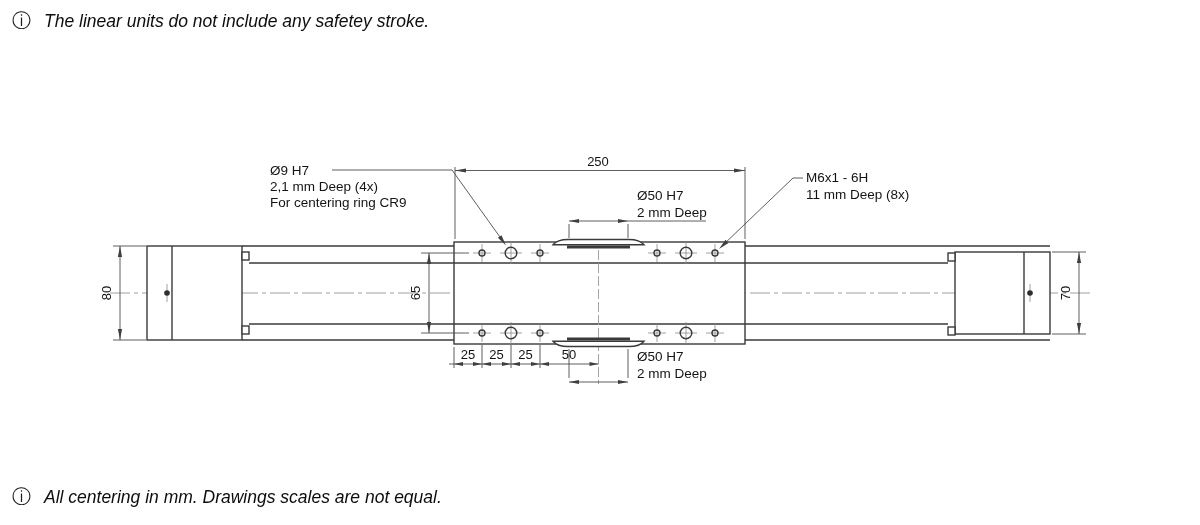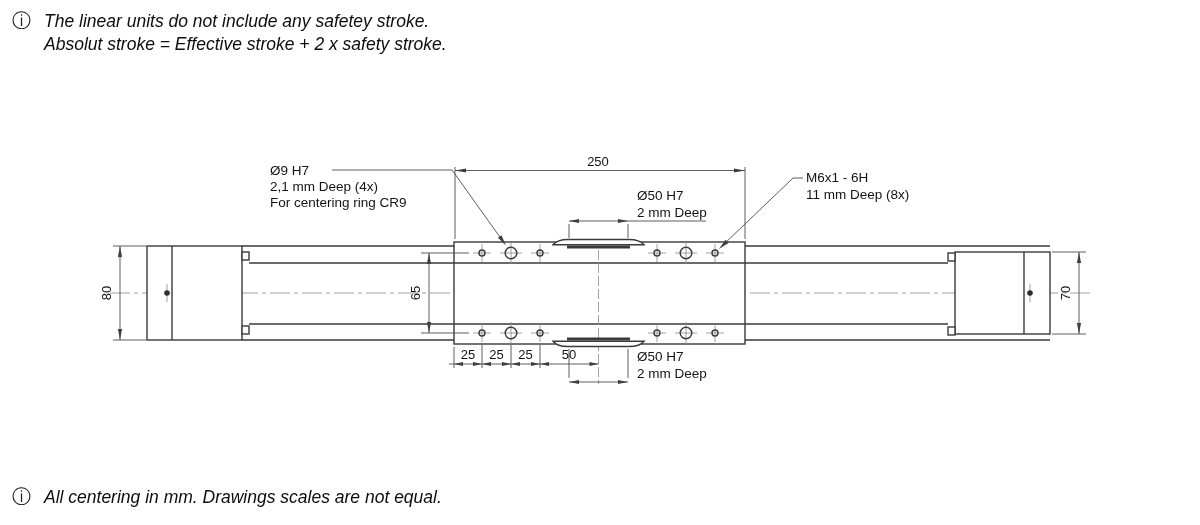--- a/index.html
+++ b/index.html
@@ -7,21 +7,21 @@
     position:relative;width:1200px;height:525px;background:#ffffff;overflow:hidden;
     font-family:"Liberation Sans",sans-serif;color:#111;
   }
   .note{position:absolute;display:flex;align-items:flex-start;}
   .note-top{left:12px;top:10px;}
   .note-bottom{left:12px;top:486px;}
   .note-icon{
     font-style:normal;font-size:19px;line-height:22px;color:#1a1a1a;
     margin-right:13px;flex:0 0 auto;
   }
-  .note-text{font-style:italic;font-size:17.5px;line-height:23px;color:#0d0d0d;}
+  .note-text{font-style:italic;font-size:17.5px;line-height:23px;color:#0d0d0d;text-align:center;}
   svg{position:absolute;left:0;top:0;}
   svg text{font-family:"Liberation Sans",sans-serif;fill:#141414;font-size:13px;}
   .outline{stroke:#3a3a3a;stroke-width:1.4;fill:none;}
   .outline-fill{stroke:#3a3a3a;stroke-width:1.4;fill:#ffffff;}
   .dim{stroke:#4d4d4d;stroke-width:0.9;fill:none;}
   .cross{stroke:#8a8a8a;stroke-width:0.8;fill:none;}
   .arrow{fill:#3f3f3f;stroke:none;}
   .cl{stroke:#a0a0a0;stroke-width:1;fill:none;stroke-dasharray:20 4 4 4;}
   .ccl{stroke:#999;stroke-width:0.9;fill:none;stroke-dasharray:10 3;}
   .band{stroke:#3a3a3a;stroke-width:2.8;fill:none;}
@@ -30,21 +30,20 @@
 </style>
 </head>
 <body>
 
 <div class="stage">
 
   <div class="note note-top">
     <span class="note-icon">ⓘ</span>
     <div class="note-text">
       <div>The linear units do not include any safetey stroke.</div>
-      <div>Absolut stroke = Effective stroke + 2 x safety stroke.</div>
     </div>
   </div>
 
   <div class="note note-bottom">
     <span class="note-icon">ⓘ</span>
     <div class="note-text">
       <div>All centering in mm. Drawings scales are not equal.</div>
     </div>
   </div>
 

